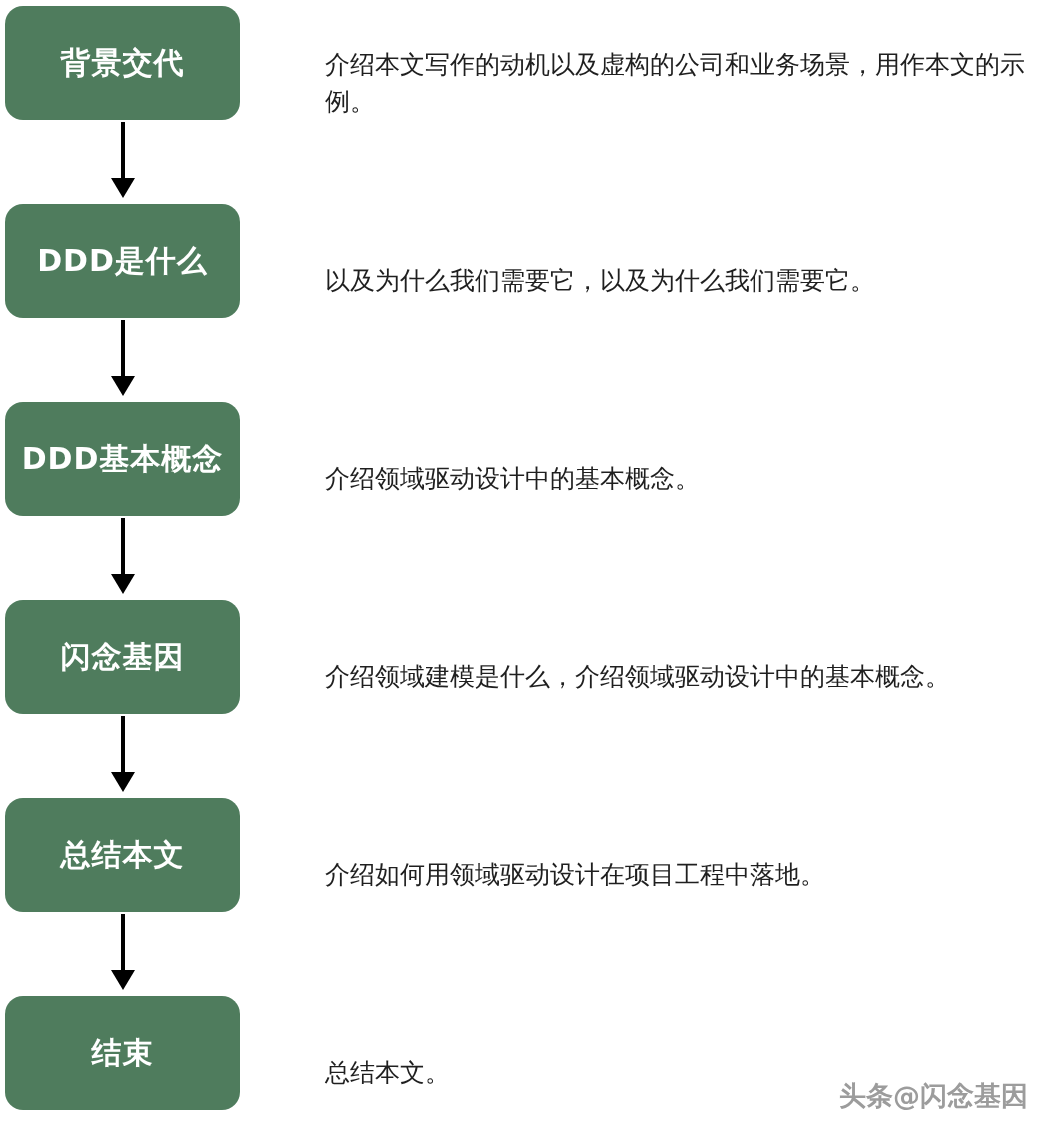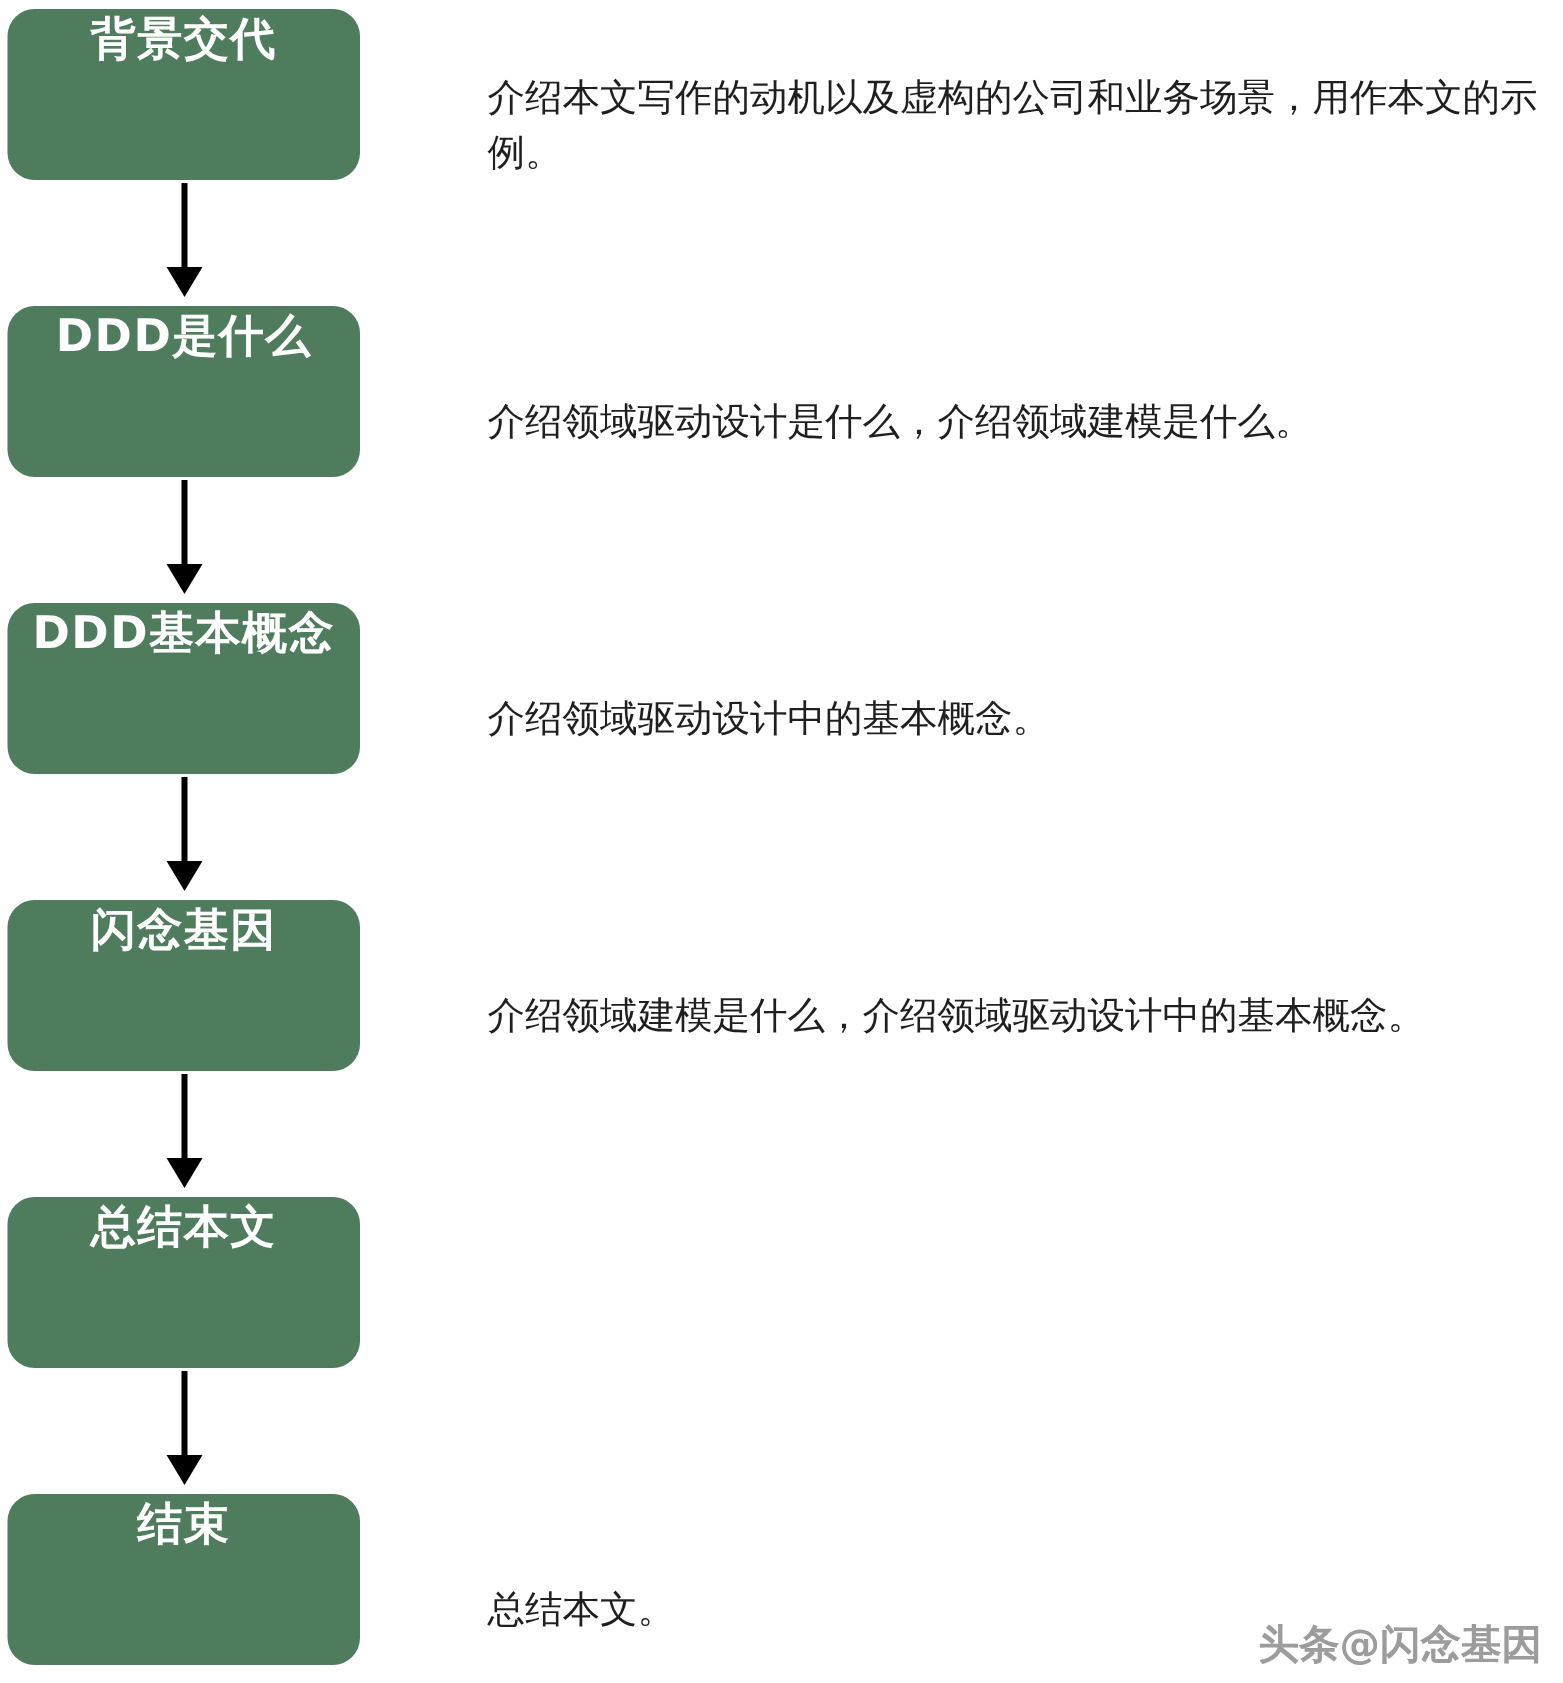--- a/index.html
+++ b/index.html
@@ -27,20 +27,21 @@
     width: 245px;
     display: flex;
     justify-content: center;
   }
   .node-box {
     width: 235px;
     height: 114px;
     background: #4f7c5d;
     border-radius: 18px;
     display: flex;
+    align-items: center;
     justify-content: center;
   }
   .node-label {
     color: #ffffff;
     font-size: 30px;
     font-weight: bold;
     letter-spacing: 1px;
     text-align: center;
     padding: 0 10px;
   }
@@ -106,21 +107,21 @@
       <div class="arrow-head"></div>
     </div>
   </div>
 
   <div class="step-row">
     <div class="left-col">
       <div class="node-box">
         <span class="node-label">DDD是什么</span>
       </div>
     </div>
-    <div class="desc">介绍领域驱动设计是什么，介绍领域建模是什么。</div>
+    <div class="desc">以及为什么我们需要它，以及为什么我们需要它。</div>
   </div>
 
   <div class="arrow-row">
     <div class="arrow">
       <div class="arrow-stem"></div>
       <div class="arrow-head"></div>
     </div>
   </div>
 
   <div class="step-row">
@@ -154,20 +155,21 @@
       <div class="arrow-head"></div>
     </div>
   </div>
 
   <div class="step-row">
     <div class="left-col">
       <div class="node-box">
         <span class="node-label">总结本文</span>
       </div>
     </div>
+    <div class="desc">介绍如何用领域驱动设计在项目工程中落地。</div>
   </div>
 
   <div class="arrow-row">
     <div class="arrow">
       <div class="arrow-stem"></div>
       <div class="arrow-head"></div>
     </div>
   </div>
 
   <div class="step-row">

